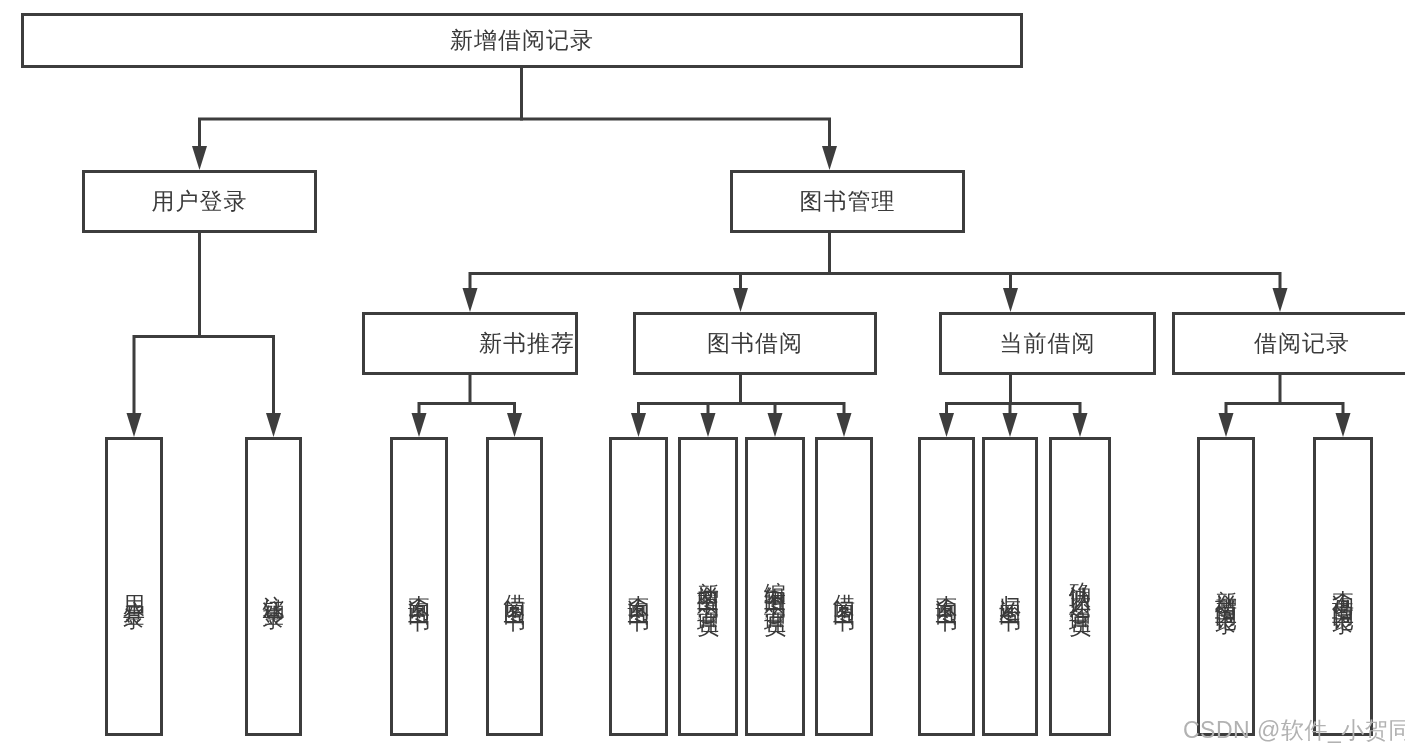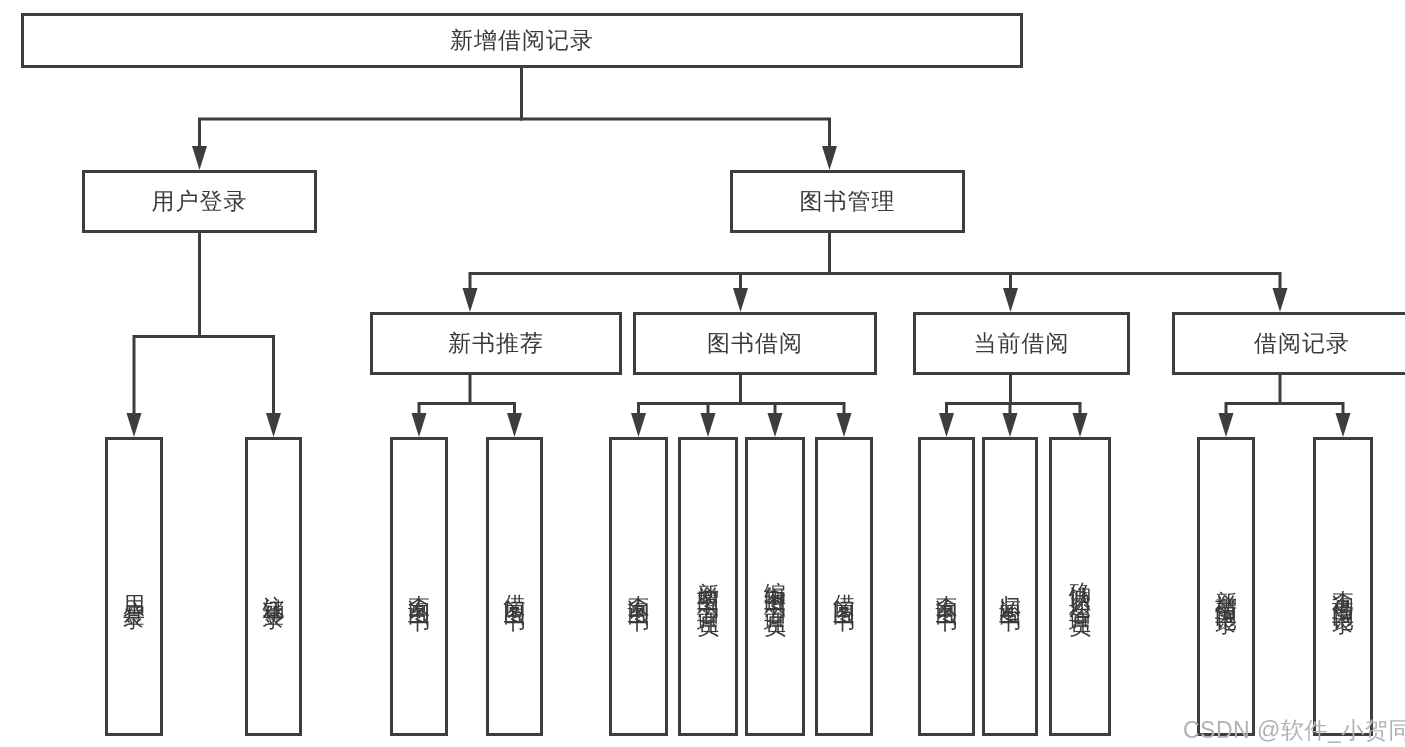--- a/index.html
+++ b/index.html
@@ -117,27 +117,27 @@
     <span>新增借阅记录</span>
   </div>
 
   <div class="box" style="left:82px; top:170px; width:235px; height:63px;">
     <span>用户登录</span>
   </div>
   <div class="box" style="left:712px; top:170px; width:235px; height:63px;margin-left:18px;">
     <span>图书管理</span>
   </div>
 
-  <div class="box" style="left:370px; top:312px; width:252px; height:63px;">
+  <div class="box" style="left:362px; top:312px; width:216px; height:63px;justify-content:flex-end;">
     <span>新书推荐</span>
   </div>
   <div class="box" style="left:633px; top:312px; width:244px; height:63px;">
     <span>图书借阅</span>
   </div>
-  <div class="box" style="left:913px; top:312px; width:217px; height:63px;">
+  <div class="box" style="left:939px; top:312px; width:217px; height:63px;">
     <span>当前借阅</span>
   </div>
   <div class="box" style="left:1172px; top:312px; width:260px; height:63px;">
     <span>借阅记录</span>
   </div>
 
   <div class="vbox" style="left:105px; width:58px;">
     <span>用户登录</span>
   </div>
   <div class="vbox" style="left:245px; width:57px;">

